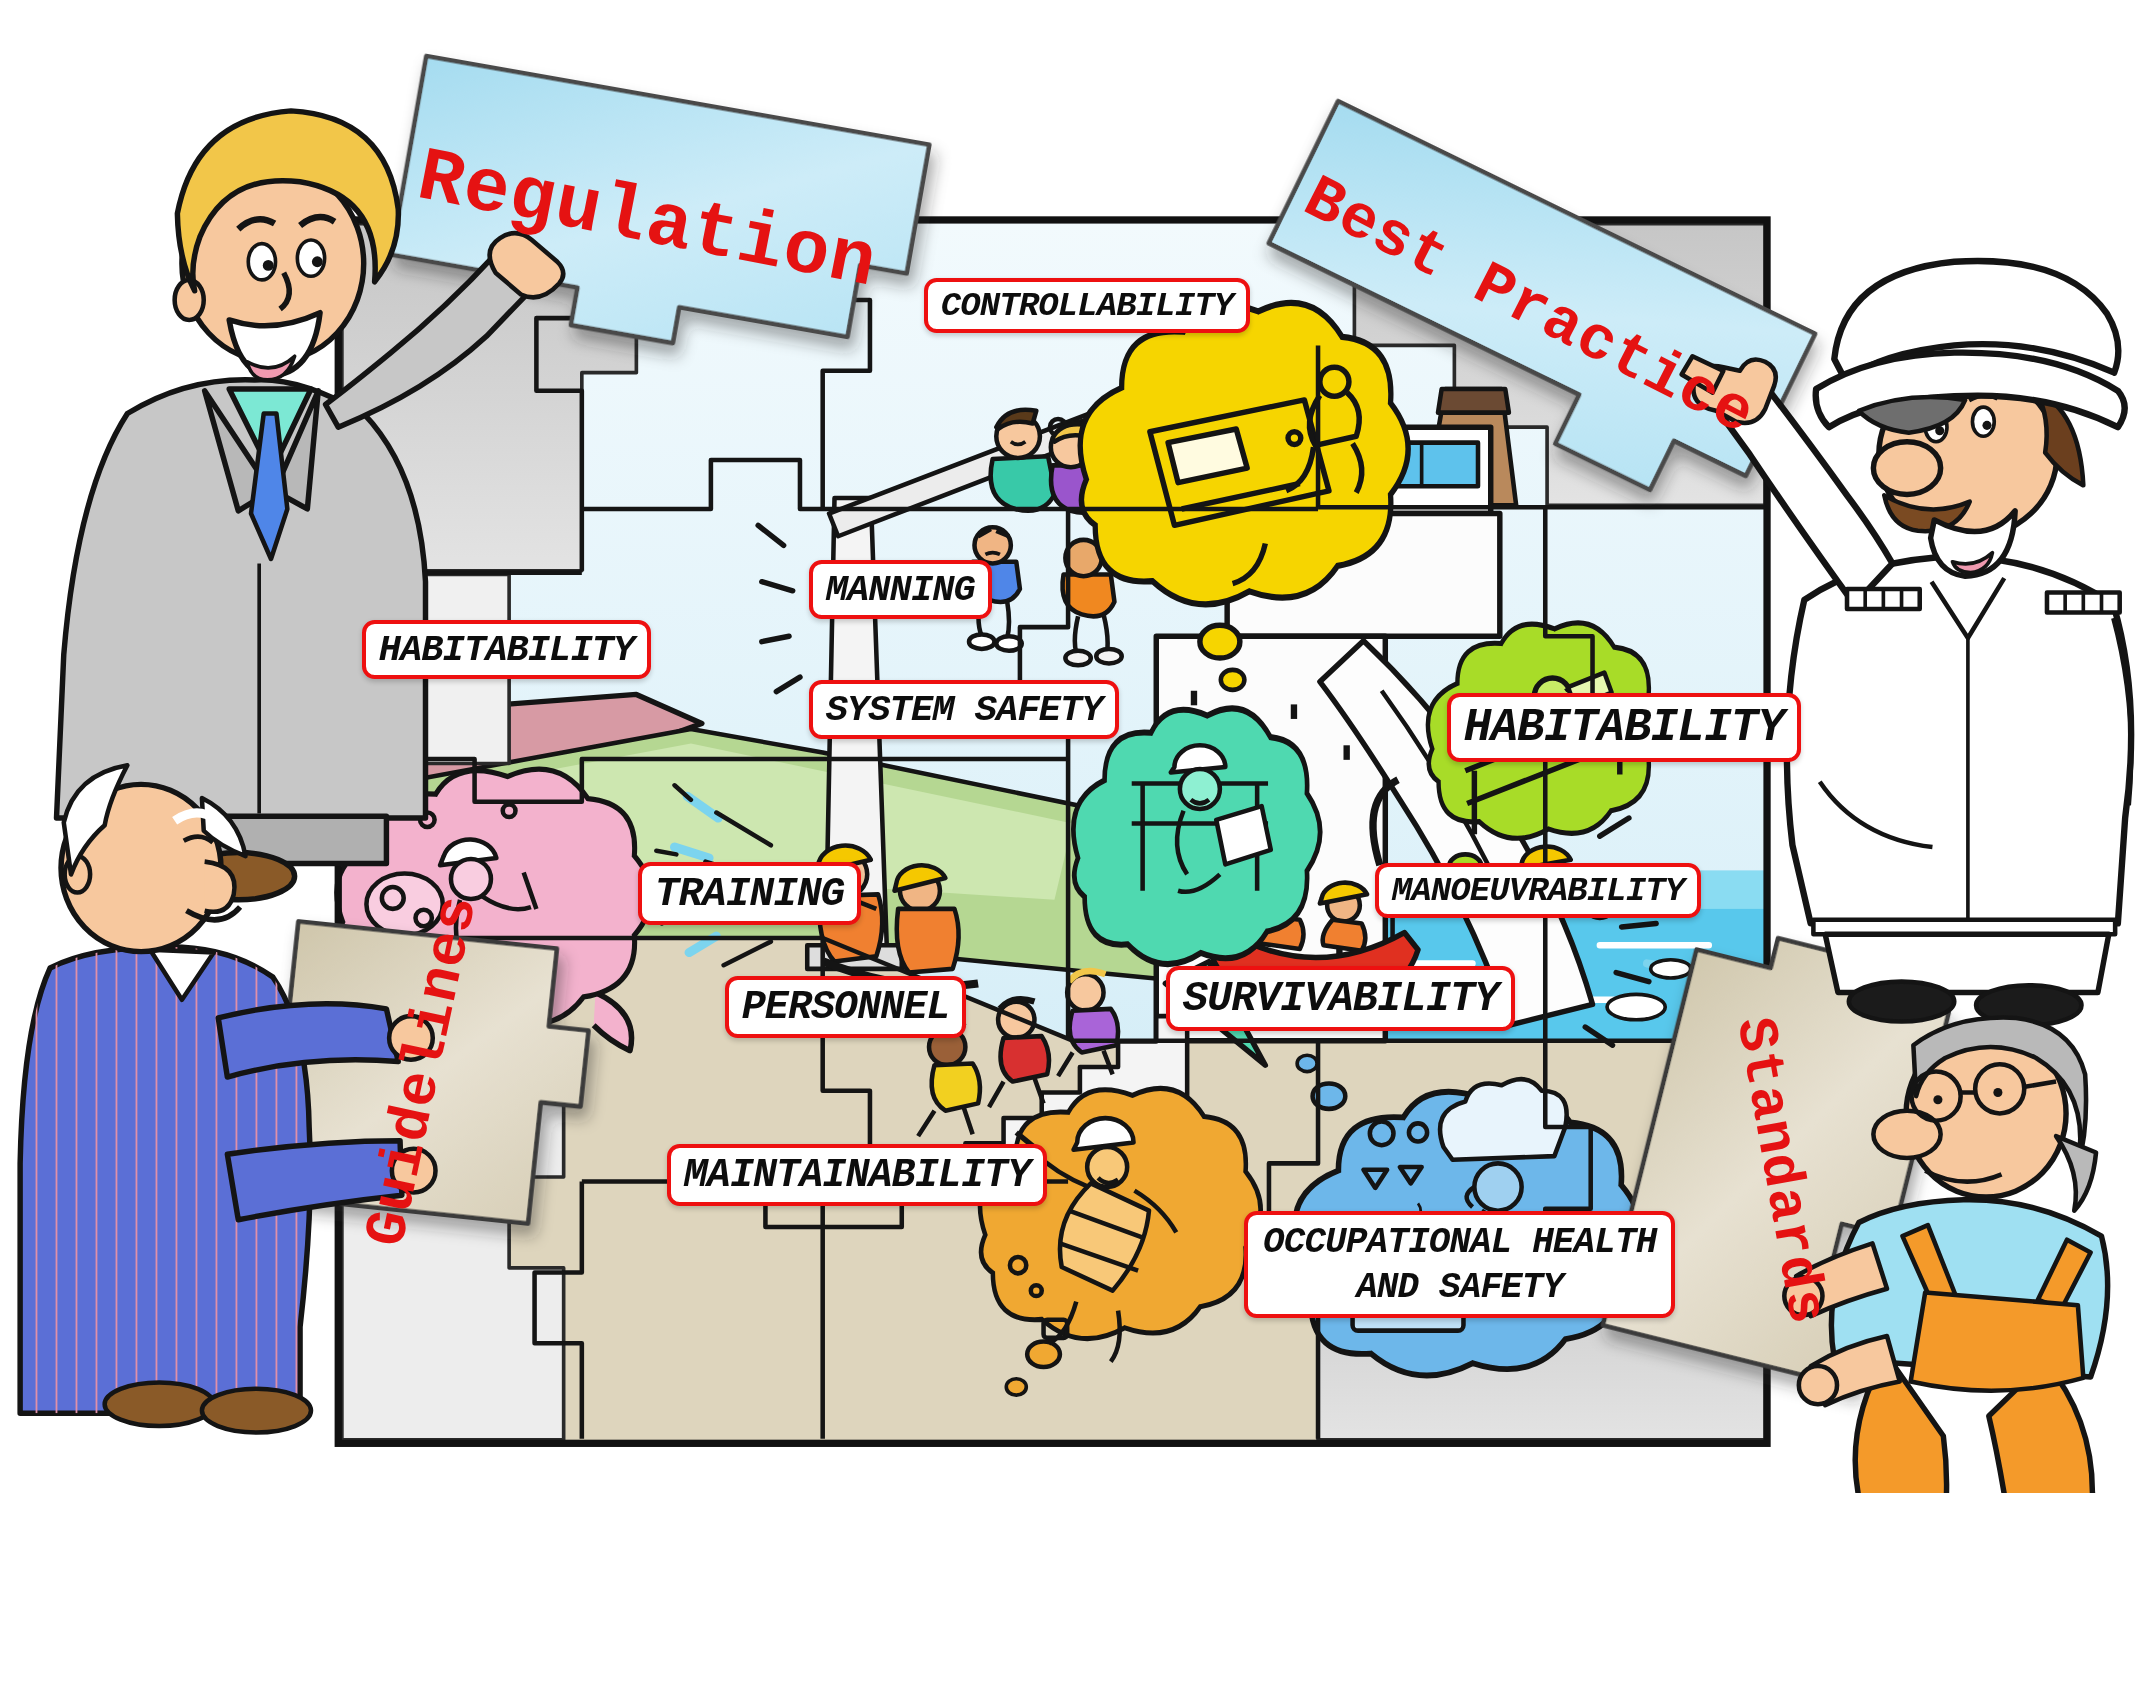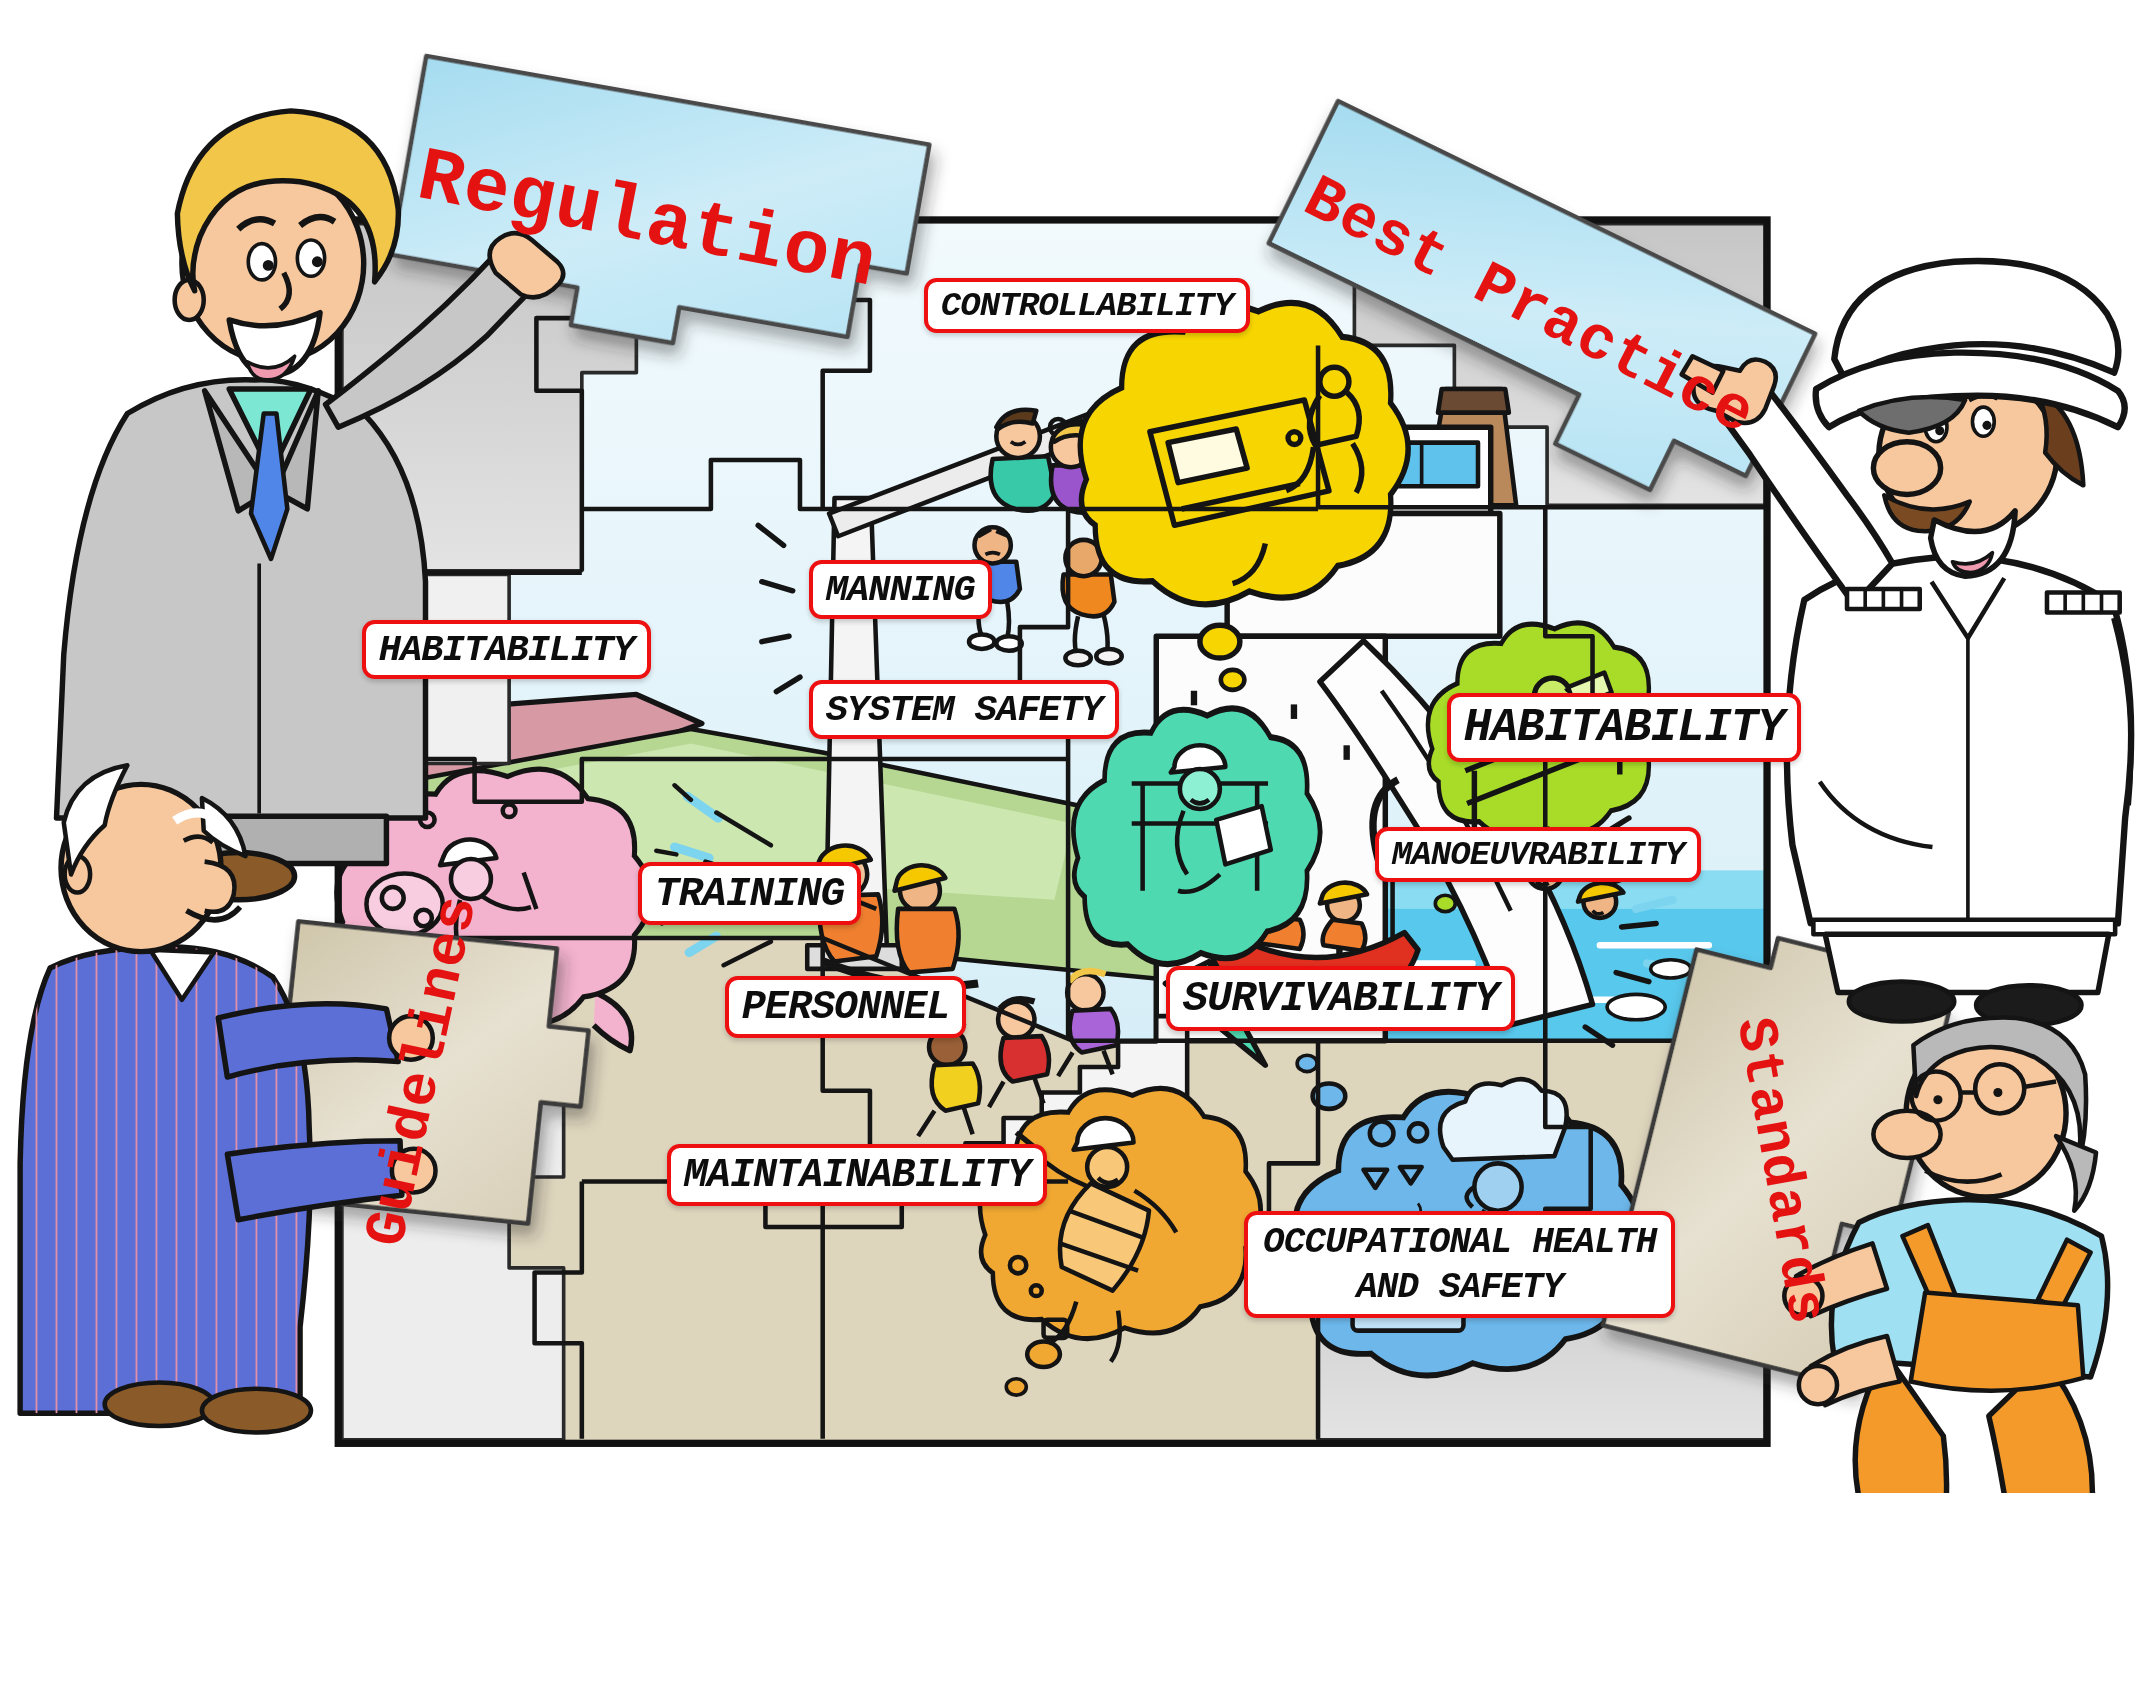--- a/index.html
+++ b/index.html
@@ -429,21 +429,21 @@
     <circle cx="2198" cy="1202" r="5" fill="#141414" stroke="none"></circle>
     <path d="M2118,1288 Q2160,1310 2202,1292" fill="none" stroke-width="5"></path>
   </g>
 </svg>
 
 <div class="tag" style="left:924px;top:278px;">CONTROLLABILITY</div>
 <div class="tag" style="left:809px;top:560px;font-size:37px;">MANNING</div>
 <div class="tag" style="left:362px;top:620px;font-size:37px;">HABITABILITY</div>
 <div class="tag" style="left:809px;top:680px;font-size:37px;text-align:center;">SYSTEM SAFETY</div>
 <div class="tag" style="left:1447px;top:693px;font-size:46px;">HABITABILITY</div>
-<div class="tag" style="left:1375px;top:827px;">MANOEUVRABILITY</div>
+<div class="tag" style="left:1375px;top:863px;">MANOEUVRABILITY</div>
 <div class="tag" style="left:638px;top:862px;font-size:41px;">TRAINING</div>
 <div class="tag" style="left:725px;top:976px;font-size:40px;">PERSONNEL</div>
 <div class="tag" style="left:1166px;top:966px;font-size:42px;">SURVIVABILITY</div>
 <div class="tag" style="left:667px;top:1144px;font-size:40px;">MAINTAINABILITY</div>
 <div class="tag tag-multiline" style="left:1244px;top:1211px;width:398px;font-size:36px;">OCCUPATIONAL HEALTH AND SAFETY</div>
 
 <div class="piece-text" style="left:647px;top:221px;font-size:76px;transform:translate(-50%,-50%) rotate(11deg);">Regulation</div>
 <div class="piece-text" style="left:1529px;top:307px;font-size:62px;transform:translate(-50%,-50%) rotate(27deg);">Best Practice</div>
 <div class="piece-text" style="left:423px;top:1071px;font-size:58px;transform:translate(-50%,-50%) rotate(-78deg);">Guidelines</div>
 <div class="piece-text" style="left:1780px;top:1171px;font-size:56px;transform:translate(-50%,-50%) rotate(80deg);">Standards</div>

